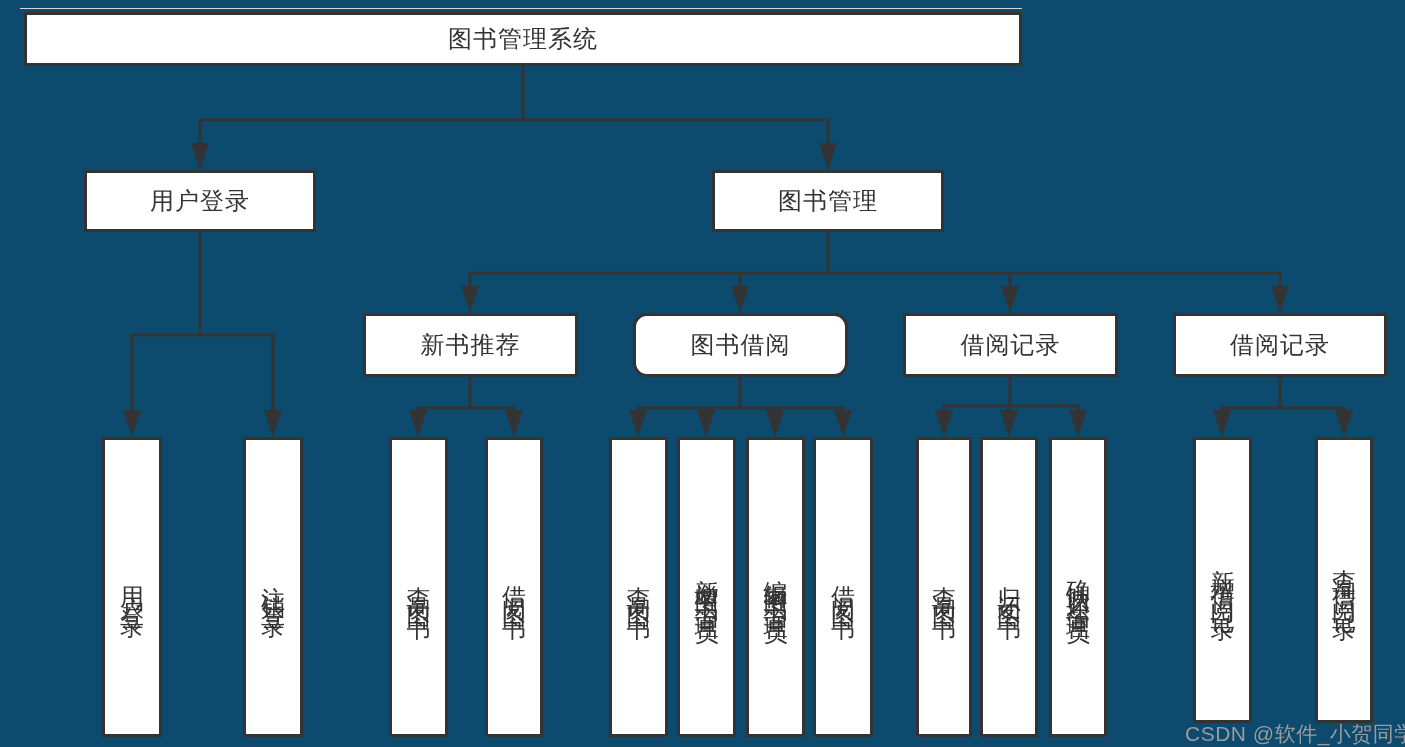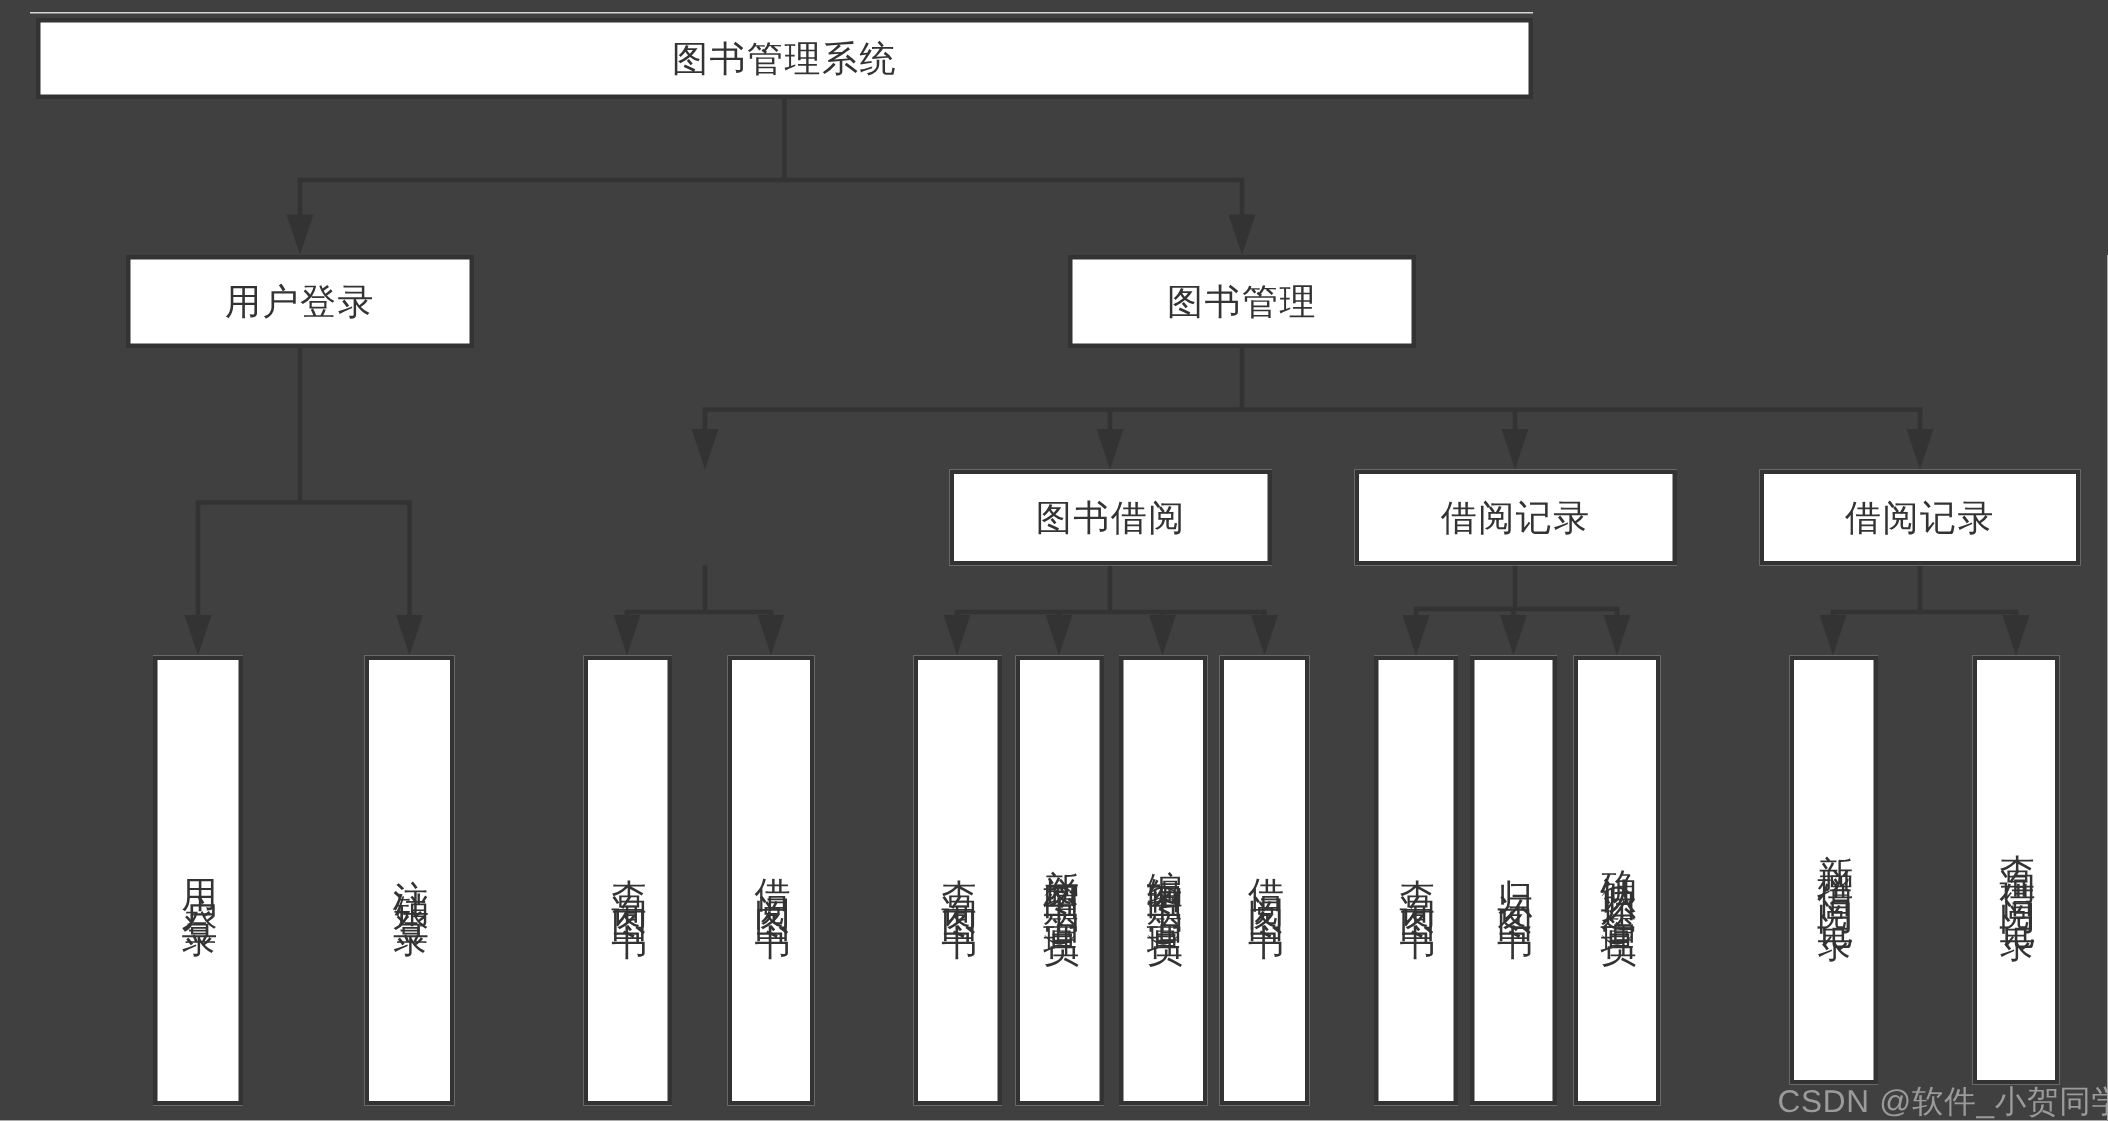--- a/index.html
+++ b/index.html
@@ -1,17 +1,17 @@
 <!DOCTYPE html>
 <html><head>
 <meta charset="utf-8">
 <style>
   html,body{margin:0;padding:0;background:#ffffff;}
   #canvas{
-    position:relative;width:1405px;height:747px;background:#404040;overflow:hidden;
+    position:relative;width:1405px;height:747px;background:#0c4a6e;overflow:hidden;
     font-family:"Liberation Sans","DejaVu Sans",sans-serif;color:#333333;
   }
   #connectors{position:absolute;left:0;top:0;width:1405px;height:747px;}
   .box{
     position:absolute;border:3px solid #333333;background:#ffffff;
     display:flex;align-items:center;justify-content:center;box-sizing:border-box;
   }
   .box .hlabel{font-size:24px;letter-spacing:1px;white-space:nowrap;}
   .leaf .vtext{
     writing-mode:vertical-rl;text-orientation:mixed;
@@ -21,21 +21,21 @@
   #top-hairline{position:absolute;left:20px;top:8px;width:1002px;height:1px;background:#d6d6d6;}
   #watermark{
     position:absolute;left:1185px;top:720px;font-size:21px;color:#9b9b9b;
     white-space:nowrap;letter-spacing:0.5px;
   }
   
   #n-root{left:24px;top:12px;width:998px;height:54px;}
   #n-userlogin{left:84px;top:170px;width:232px;height:62px;}
   #n-bookmgmt{left:712px;top:170px;width:232px;height:62px;}
   #n-newbook{left:363px;top:313px;width:215px;height:64px;}
-  #n-bookborrow{left:633px;top:313px;width:215px;height:64px;}
+  #n-bookborrow{left:633px;top:313px;width:215px;height:64px;border-radius:14px;}
   #n-currentborrow{left:903px;top:313px;width:215px;height:64px;}
   #n-borrowrecords{left:1173px;top:313px;width:214px;height:64px;}
   #lf0{left:102px;top:437px;width:60px;height:300px;}
   #lf1{left:243px;top:437px;width:60px;height:300px;}
   #lf2{left:389px;top:437px;width:59px;height:300px;}
   #lf3{left:485px;top:437px;width:58px;height:300px;}
   #lf4{left:609px;top:437px;width:59px;height:300px;}
   #lf5{left:677px;top:437px;width:59px;height:300px;}
   #lf6{left:746px;top:437px;width:59px;height:300px;}
   #lf7{left:813px;top:437px;width:60px;height:300px;}
@@ -122,20 +122,23 @@
     <span class="hlabel">图书管理系统</span>
   </div>
 
   <div id="n-userlogin" class="box">
     <span class="hlabel">用户登录</span>
   </div>
   <div id="n-bookmgmt" class="box">
     <span class="hlabel">图书管理</span>
   </div>
 
+  <div id="n-newbook" class="box">
+    <span class="hlabel">新书推荐</span>
+  </div>
   <div id="n-bookborrow" class="box">
     <span class="hlabel">图书借阅</span>
   </div>
   <div id="n-currentborrow" class="box">
     <span class="hlabel">借阅记录</span>
   </div>
   <div id="n-borrowrecords" class="box">
     <span class="hlabel">借阅记录</span>
   </div>
 

